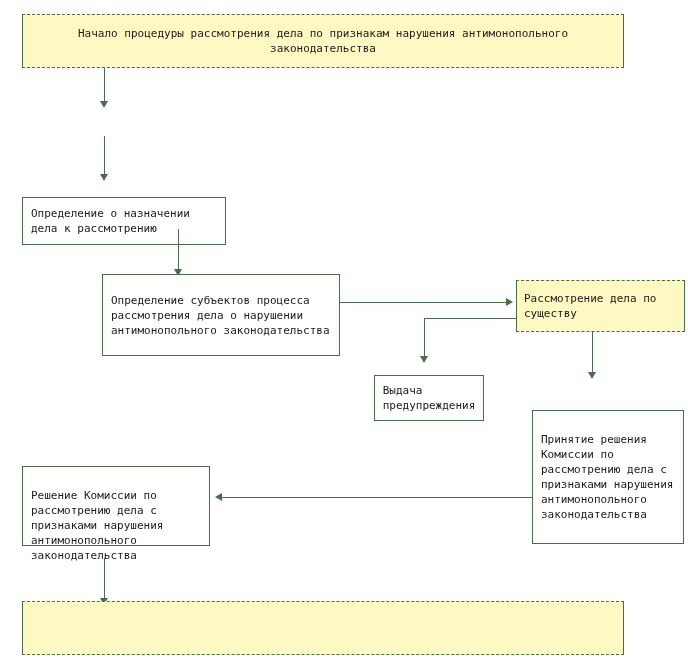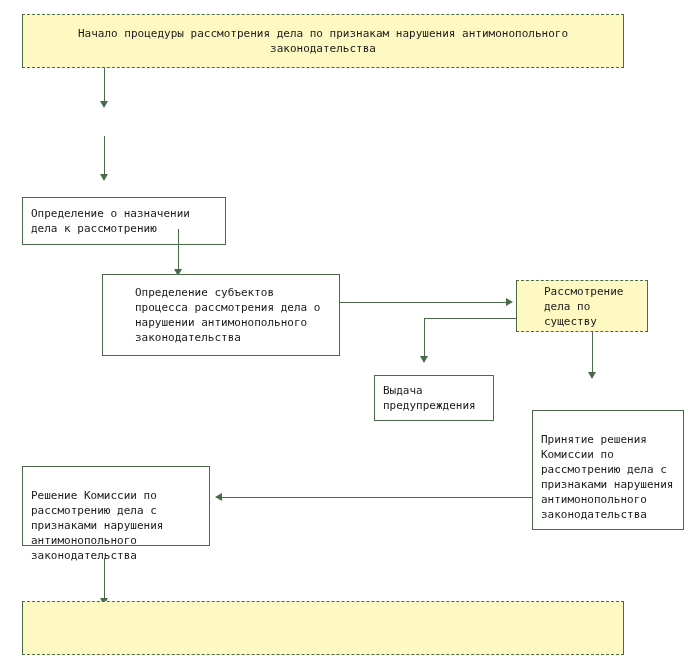--- a/index.html
+++ b/index.html
@@ -102,45 +102,45 @@
   <div class="conn v" style="left:104px; top:136px; height:42px;"></div>
   <div class="arrowhead down" style="left:100px; top:174px;"></div>
 
   <div class="node rect vcenter" style="left:22px; top:181px; width:204px; height:48px;margin-top:16px;">
     <span class="txt">Определение о назначении дела к рассмотрению</span>
   </div>
 
   <div class="conn v" style="left:178px; top:229px; height:44px;"></div>
   <div class="arrowhead down" style="left:174px; top:269px;"></div>
 
-  <div class="node rect vcenter" style="left:102px; top:274px; width:238px; height:82px;padding-left:24px;">
+  <div class="node rect vcenter" style="left:102px; top:274px; width:238px; height:82px;">
     <span class="txt">Определение субъектов процесса рассмотрения дела о нарушении антимонопольного законодательства</span>
   </div>
 
   <div class="conn h" style="left:340px; top:302px; width:168px;"></div>
   <div class="arrowhead right" style="left:506px; top:298px;"></div>
 
-  <div class="node term vcenter" style="left:516px; top:280px; width:132px; height:52px;padding-left:20px;">
+  <div class="node term vcenter" style="left:516px; top:280px; width:169px; height:52px;">
     <span class="side left"></span>
     <span class="side right"></span>
     <span class="txt">Рассмотрение дела по существу</span>
   </div>
 
   <div class="conn h" style="left:424px; top:318px; width:92px;"></div>
   <div class="conn v" style="left:424px; top:318px; height:42px;"></div>
   <div class="arrowhead down" style="left:420px; top:356px;"></div>
 
-  <div class="node rect vcenter" style="left:374px; top:375px; width:120px; height:46px;justify-content:center;">
+  <div class="node rect vcenter" style="left:374px; top:375px; width:110px; height:46px;justify-content:center;">
     <span class="txt">Выдача предупреждения</span>
   </div>
 
   <div class="conn v" style="left:592px; top:332px; height:44px;"></div>
   <div class="arrowhead down" style="left:588px; top:372px;"></div>
 
-  <div class="node rect" style="left:532px; top:410px; width:152px; height:120px;">
+  <div class="node rect" style="left:532px; top:410px; width:152px; height:134px;">
     <span class="txt">Принятие решения Комиссии по рассмотрению дела с признаками нарушения антимонопольного законодательства</span>
   </div>
 
   <div class="conn h" style="left:222px; top:497px; width:310px;"></div>
   <div class="arrowhead left" style="left:215px; top:493px;"></div>
 
   <div class="node rect" style="left:22px; top:466px; width:188px; height:80px;">
     <span class="txt">Решение Комиссии по рассмотрению дела с признаками нарушения антимонопольного законодательства</span>
   </div>
 

